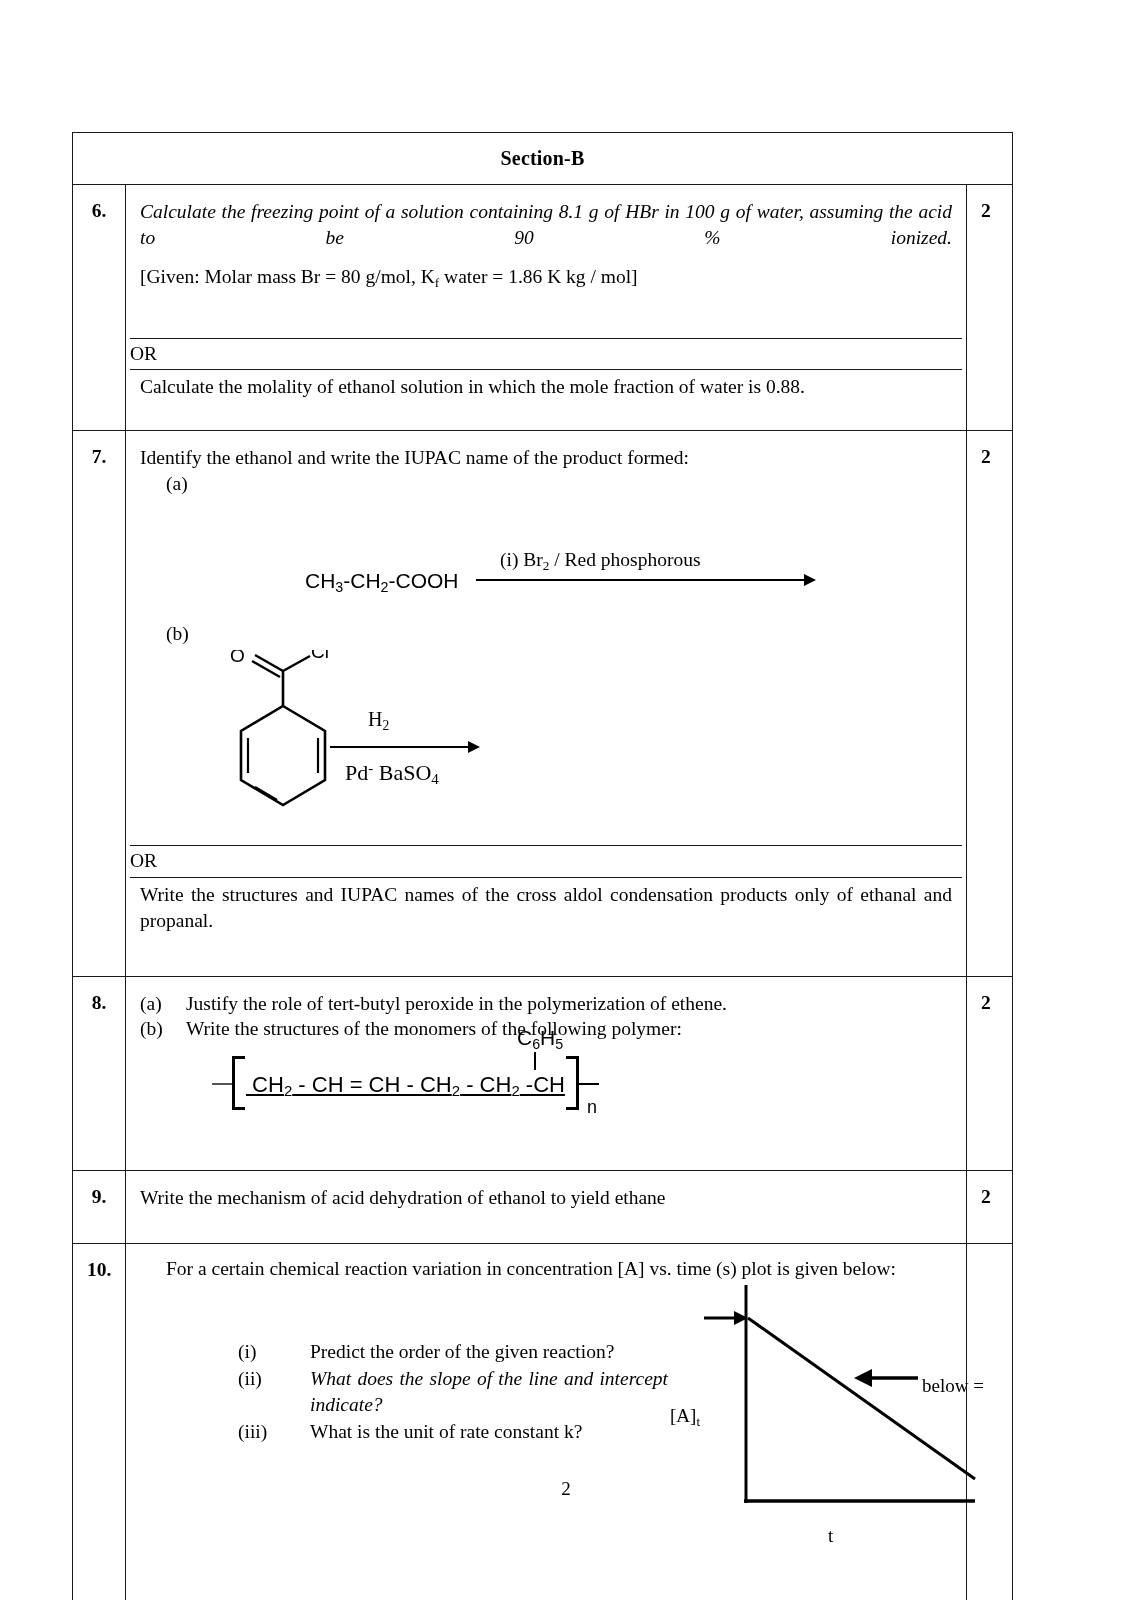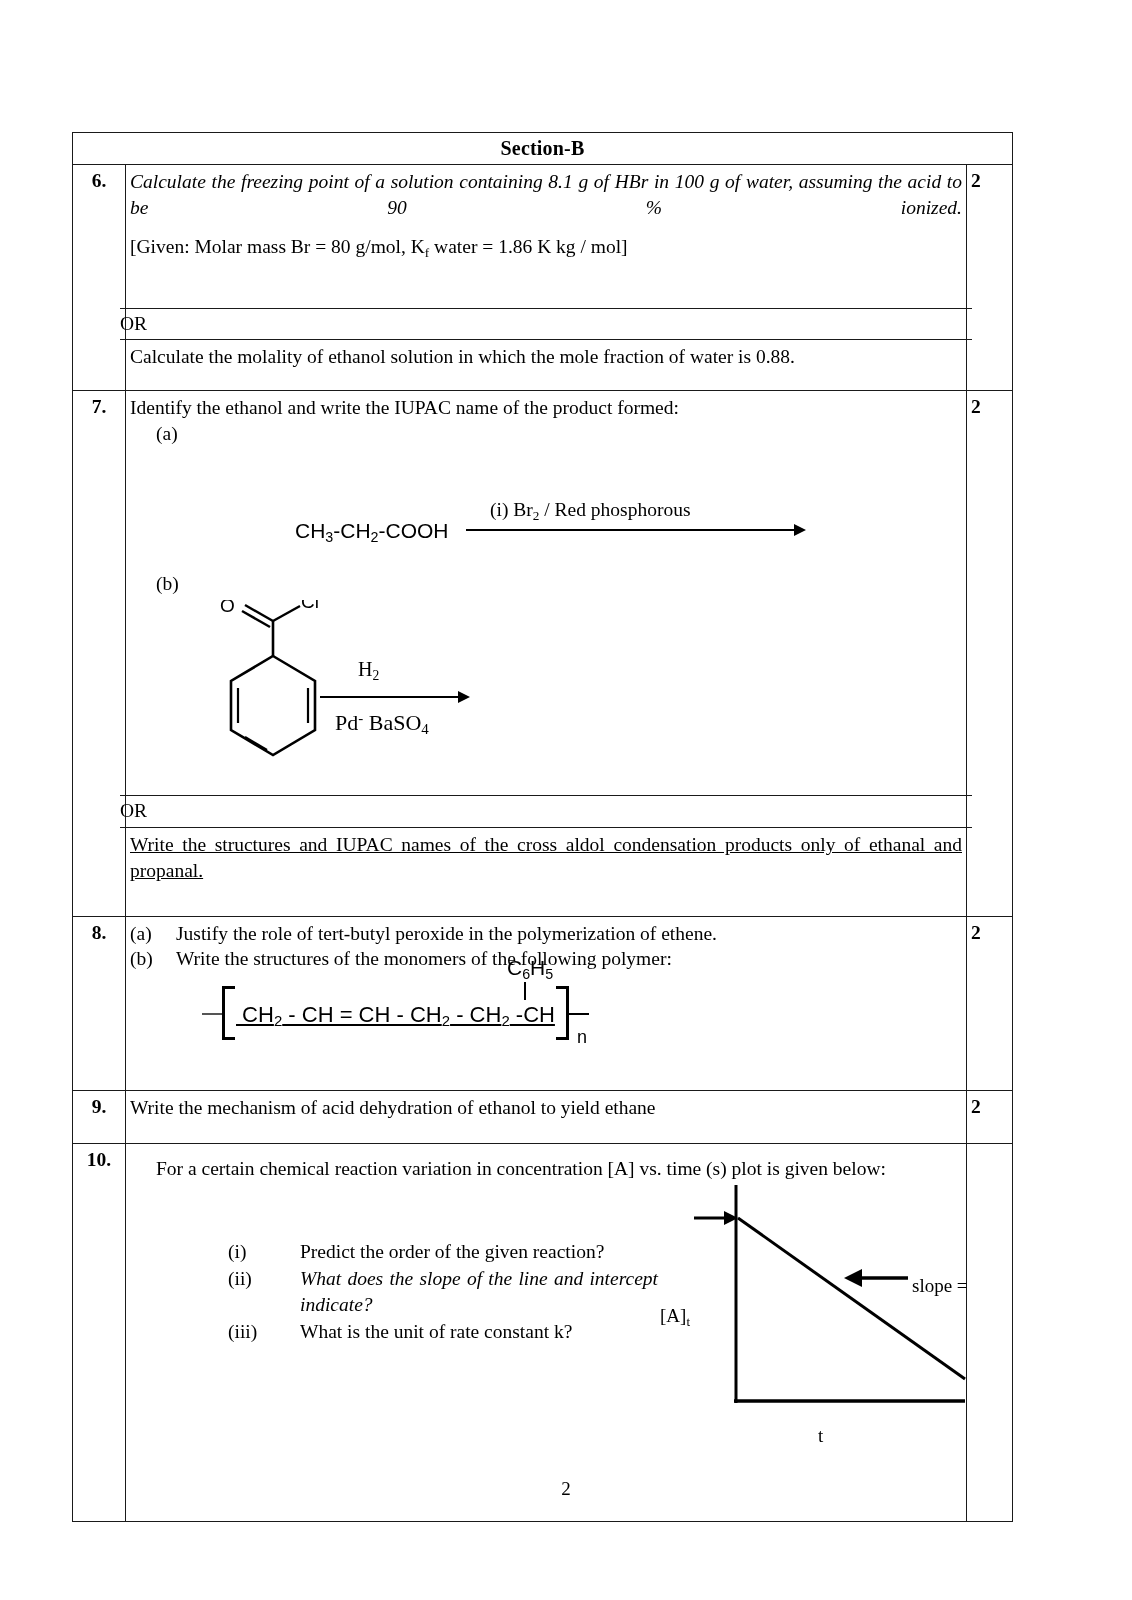--- a/index.html
+++ b/index.html
@@ -28,21 +28,21 @@
     position: absolute;
     left: 72px;
     top: 132px;
     width: 940px;
     border-collapse: collapse;
     table-layout: fixed;
   }
   .qtable td {
     border: 1.4px solid #1a1a1a;
     vertical-align: top;
-    padding: 4px;
+    padding: 14px;
   }
   .col-num  { width: 53px; }
   .col-body { width: 841px; }
   .col-mark { width: 46px; }
 
   .num-cell {
     font-weight: bold;
     font-size: 19.5px;
     text-align: center;
     padding: 9px 4px 0 0;
@@ -64,21 +64,21 @@
   .section-head {
     text-align: center;
     font-weight: bold;
     font-size: 20px;
     padding: 9px 0 30px 0;
     letter-spacing: .2px;
   }
 
   
   .just { text-align: justify; text-align-last: justify; font-style: italic; }
-  .justl { text-align: justify; text-decoration: underline; }
+  .justl { text-align: justify; }
   .indent1 { padding-left: 26px; }
   sub { font-size: .68em; vertical-align: -0.28em; }
   sup { font-size: .68em; vertical-align: 0.45em; }
 
   
   .or-wrap { margin: 0 -10px; }
   .or-rule {
     border-top: 1.4px solid #1a1a1a;
   }
   .or-line {
@@ -424,21 +424,21 @@
                 <line x1="4" y1="37" x2="38" y2="37" stroke="#000" stroke-width="3"></line>
                 <polygon points="48,37 34,30 34,44" fill="#000"></polygon>
 
                 <line x1="168" y1="97" x2="218" y2="97" stroke="#000" stroke-width="3.5"></line>
                 <polygon points="154,97 172,88 172,106" fill="#000"></polygon>
               </svg>
               <div class="axis-y-label">
                 <span>[A]</span><sub>t</sub>
               </div>
               <div class="axis-x-label">t</div>
-              <div class="slope-label">slope =</div>
+              <div class="slope-label">below =</div>
             </div>
           </div>
           <div style="height:6px;"></div>
         </td>
         <td class="mark-cell"></td>
       </tr>
 
     </tbody>
   </table>
 

